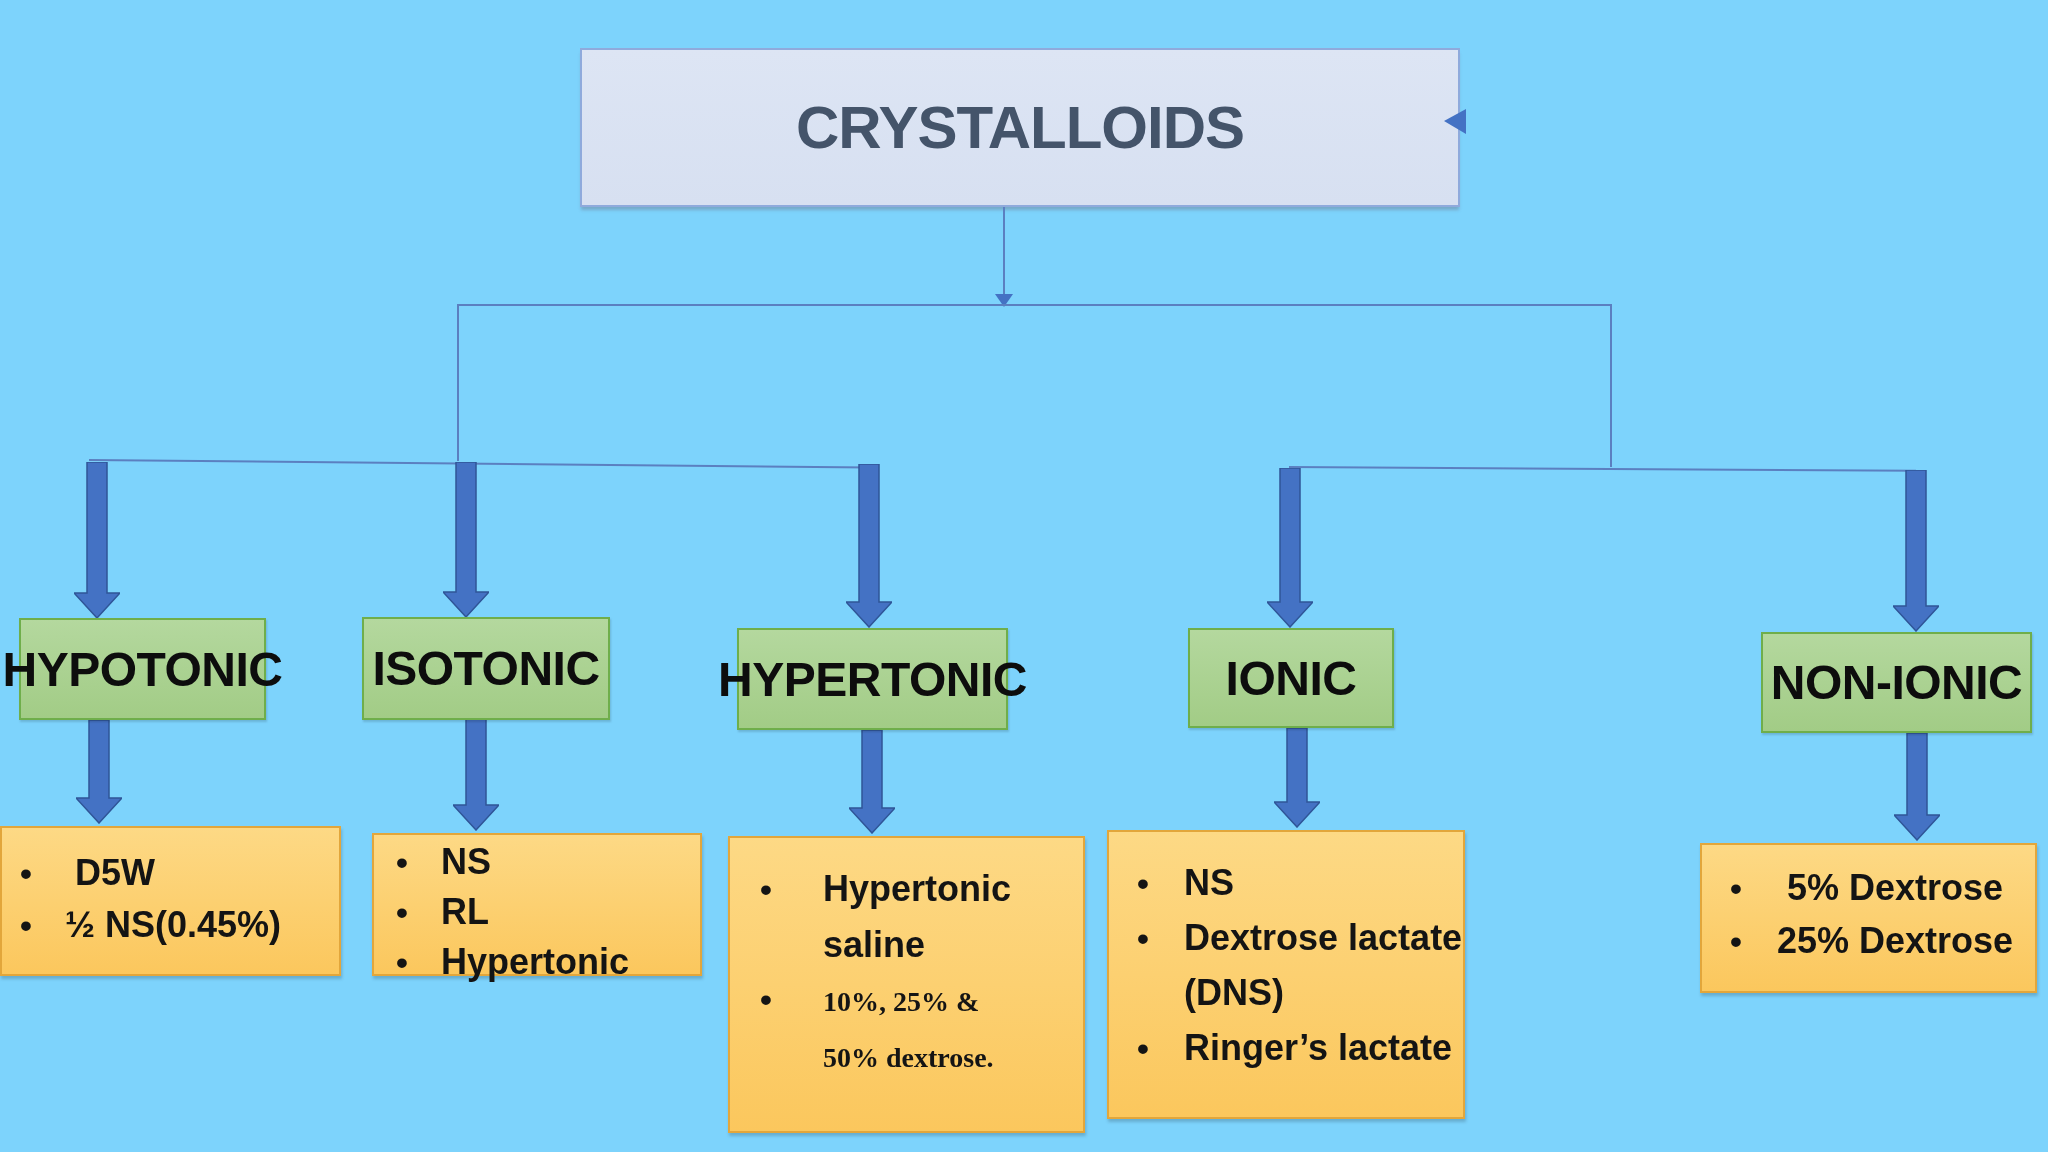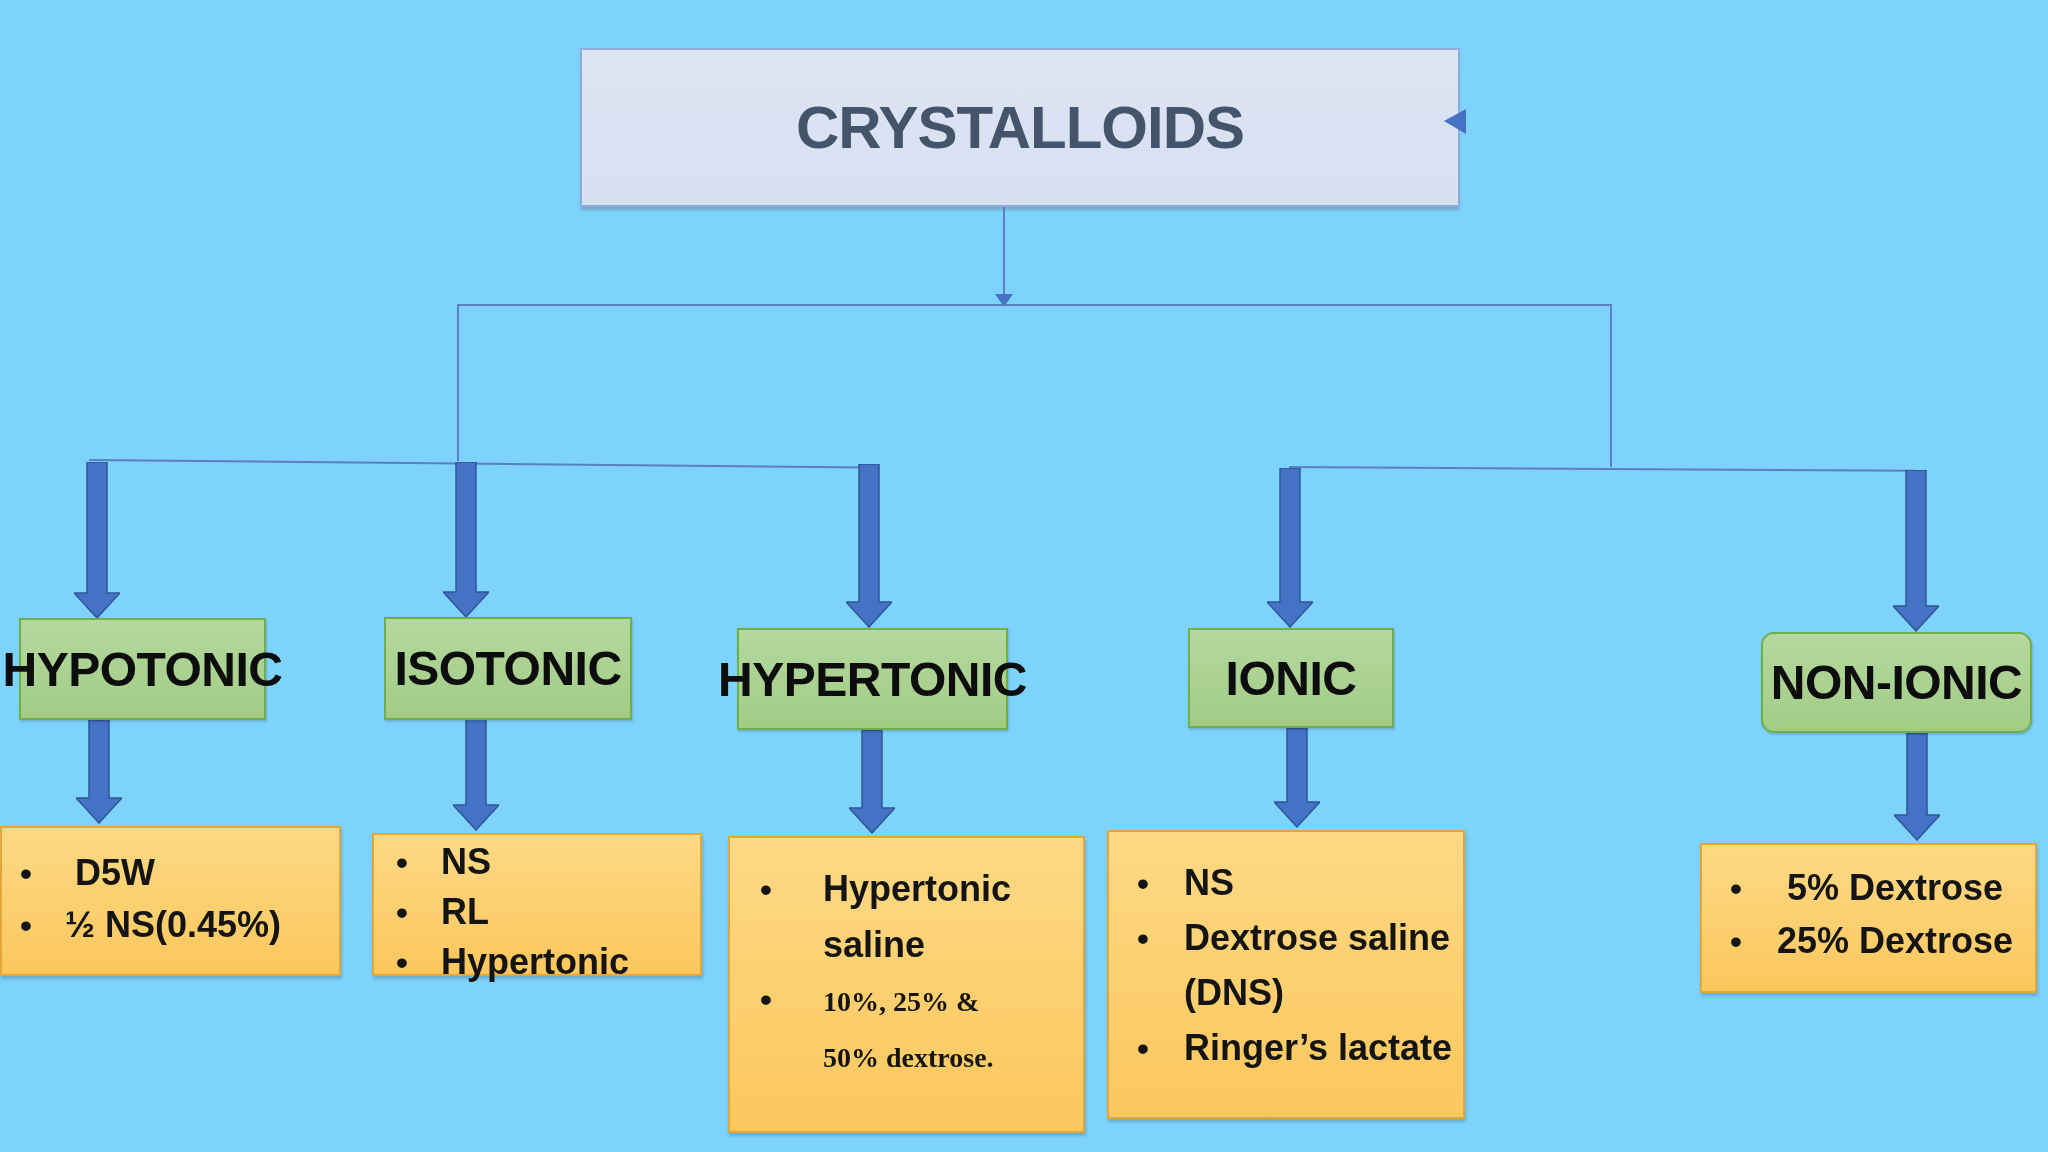--- a/index.html
+++ b/index.html
@@ -43,24 +43,24 @@
   
   .gbox{
     position:absolute;box-sizing:border-box;
     background:linear-gradient(180deg,#b4d89e 0%,#a2cc86 100%);
     border:2px solid #6fae4b;
     box-shadow:1px 2px 2px rgba(0,0,0,.15);
     display:flex;align-items:center;justify-content:center;
     font-weight:bold;color:#0d0d0d;font-size:48px;letter-spacing:-.5px;
   }
   .g1{left:19px;top:618px;width:247px;height:102px;}
-  .g2{left:362px;top:617px;width:248px;height:103px;margin-left:22px;}
+  .g2{left:362px;top:617px;width:248px;height:103px;}
   .g3{left:737px;top:628px;width:271px;height:102px;}
   .g4{left:1188px;top:628px;width:206px;height:100px;}
-  .g5{left:1761px;top:632px;width:271px;height:101px;border-radius:13px;}
+  .g5{left:1761px;top:632px;width:271px;height:101px;}
   
   .obox{
     position:absolute;box-sizing:border-box;
     background:linear-gradient(180deg,#fdd985 0%,#fbc75d 100%);
     border:2px solid #e2a63b;
     box-shadow:1px 3px 3px rgba(0,0,0,.18);
     color:#141414;font-weight:bold;font-size:36px;
   }
   .o1{left:0;top:826px;width:341px;height:150px;padding:24px 6px 0 18px;}
   .o2{left:372px;top:833px;width:330px;height:143px;padding:6px 6px 0 22px;}
@@ -188,21 +188,21 @@
       </div>
   </div>
 
   <div class="obox o4">
     <div class="row">
         <span class="b">•</span>
         <span class="txt">NS</span>
       </div>
     <div class="row">
         <span class="b">•</span>
-        <span class="txt">Dextrose saline</span>
+        <span class="txt">Dextrose lactate</span>
       </div>
     <div class="row">
         <span class="b hidden">•</span>
         <span class="txt">(DNS)</span>
       </div>
     <div class="row">
         <span class="b">•</span>
         <span class="txt">Ringer’s lactate</span>
       </div>
   </div>

